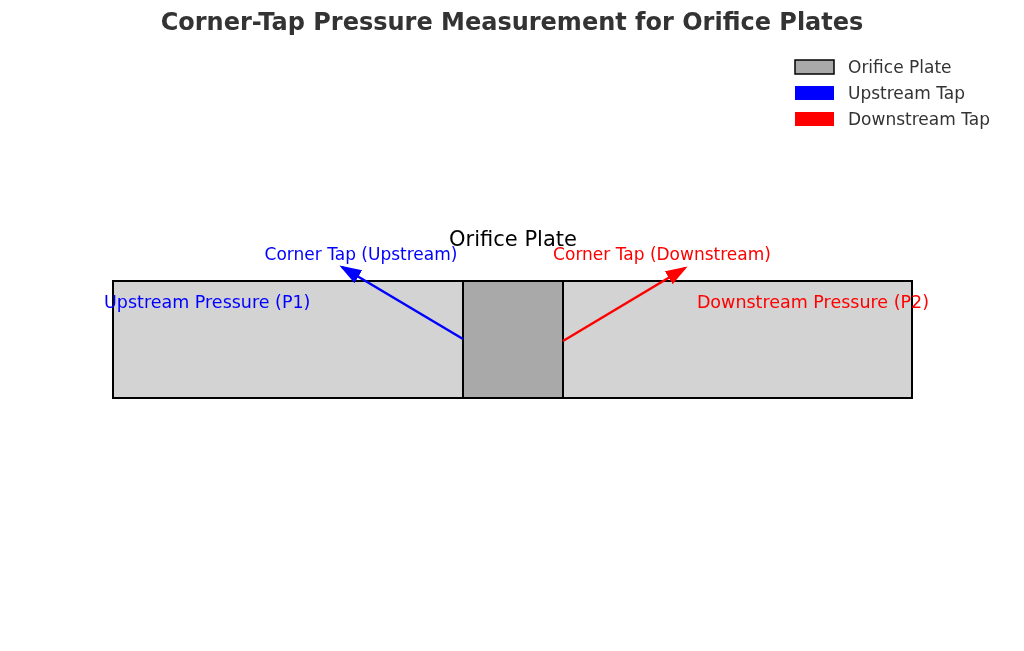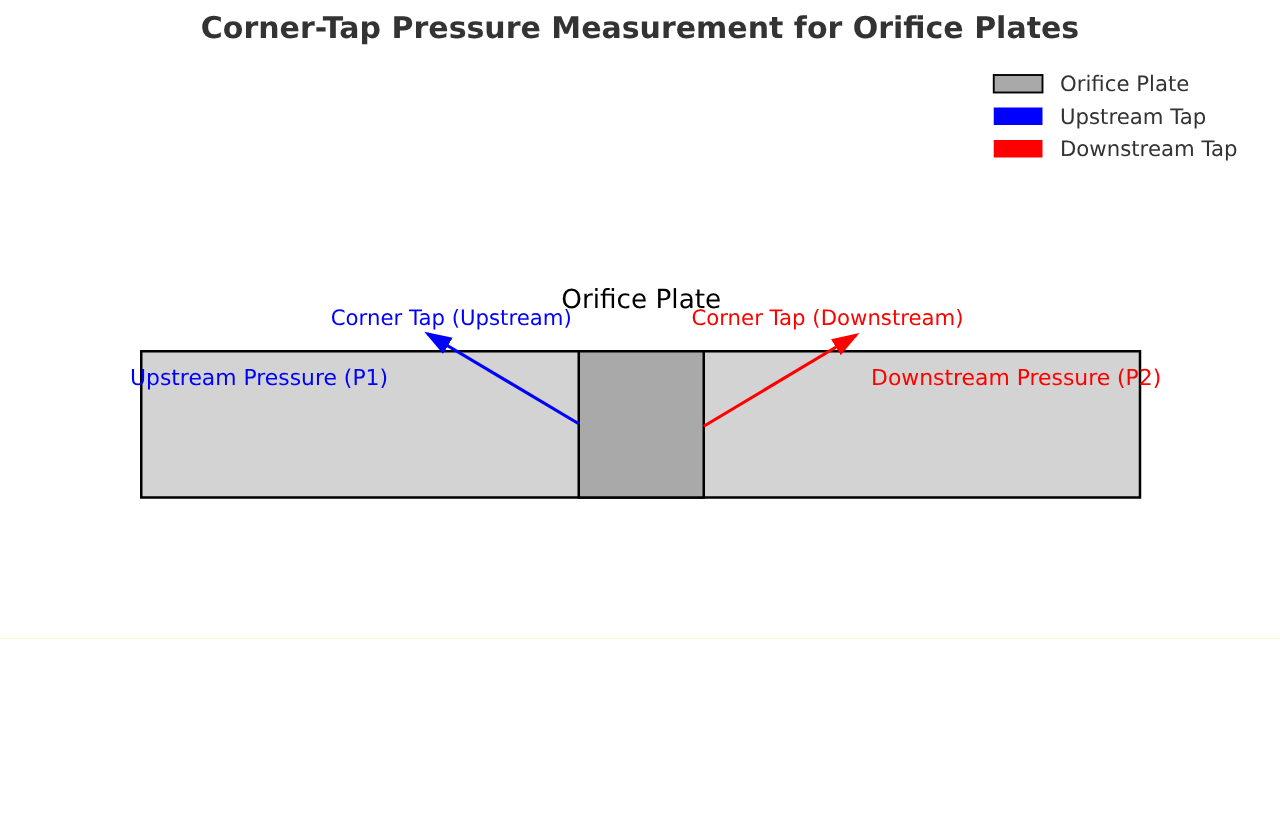--- a/index.html
+++ b/index.html
@@ -4,21 +4,21 @@
 <style>
   html, body {
     margin: 0;
     padding: 0;
     background: #ffffff;
     font-family: "DejaVu Sans", "Liberation Sans", sans-serif;
   }
   .figure {
     position: relative;
     width: 1024px;
-    height: 511px;
+    height: 651px;
     background: #fde047;
     overflow: hidden;
   }
   svg text {
     font-family: "DejaVu Sans", "Liberation Sans", sans-serif;
   }
   .fig-title {
     font-size: 24px;
     font-weight: bold;
   }

